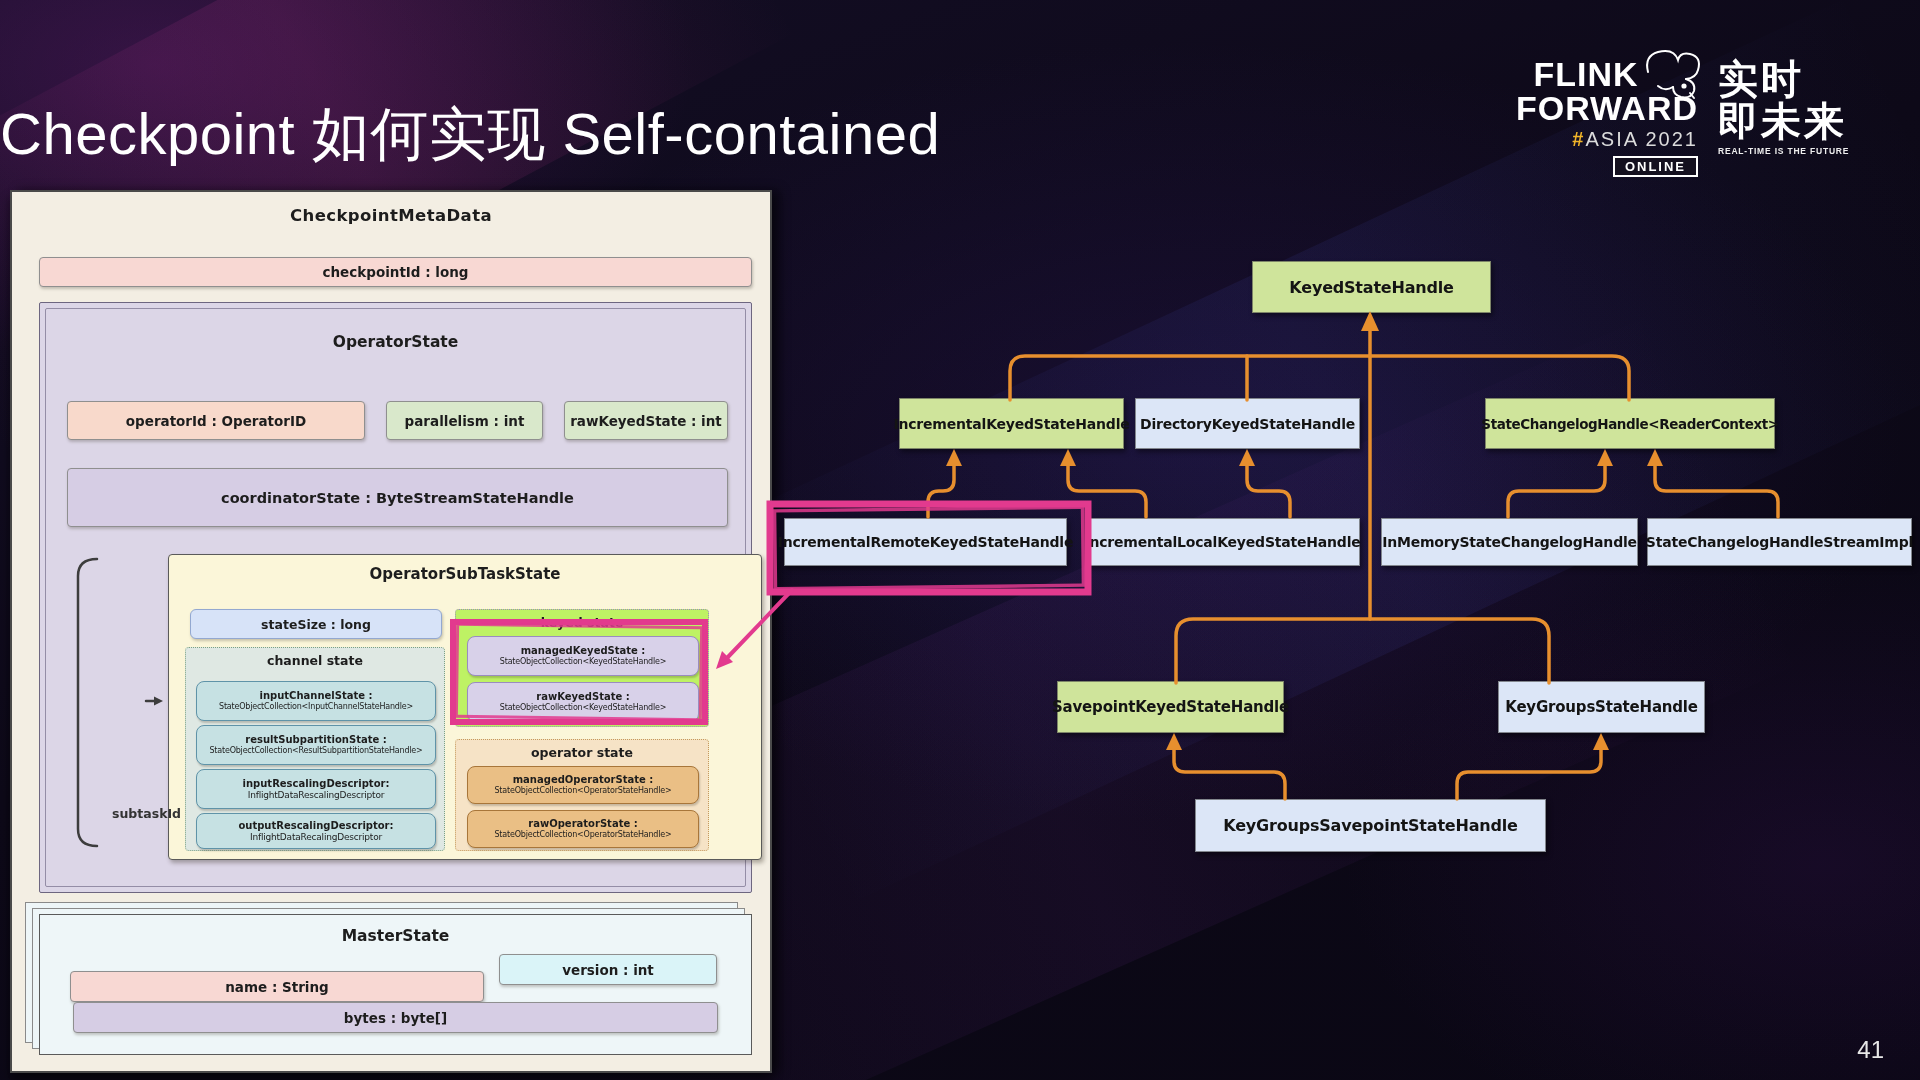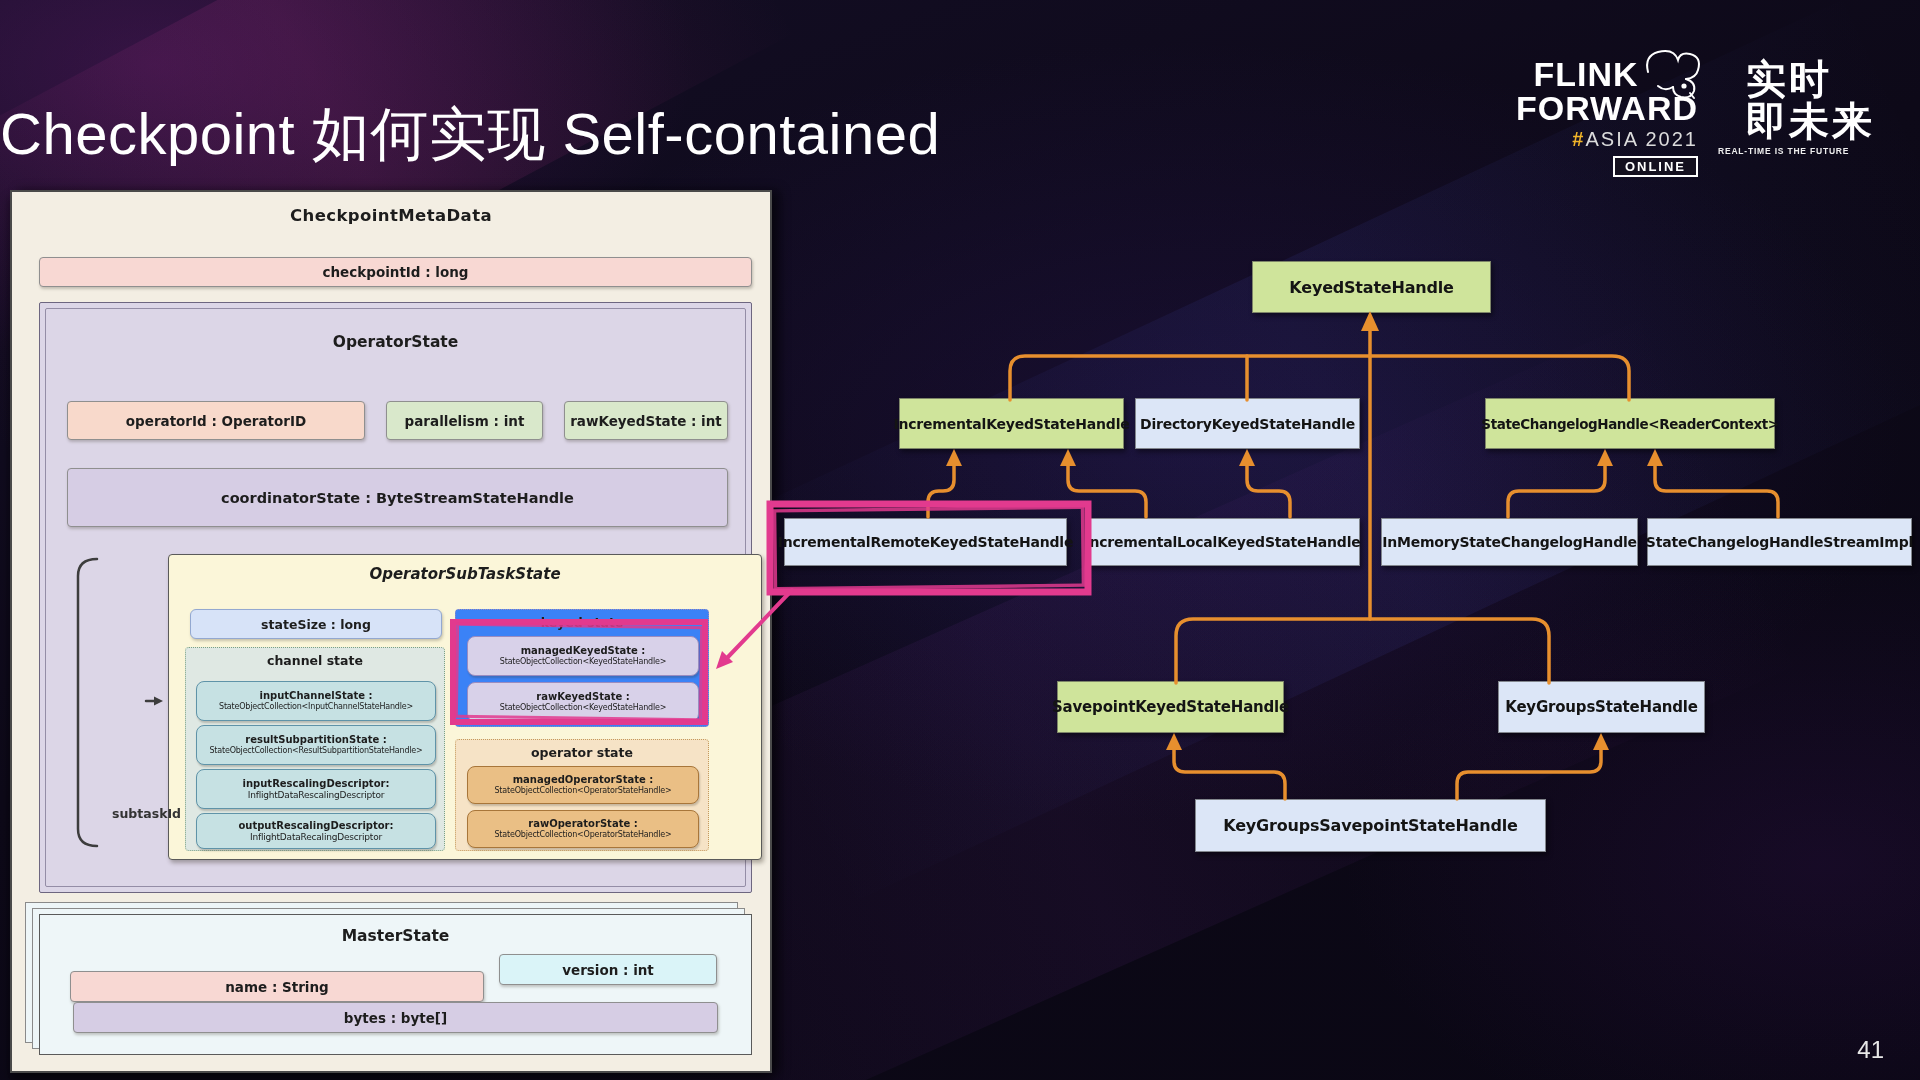--- a/index.html
+++ b/index.html
@@ -26,21 +26,21 @@
     font-family:"Liberation Sans",sans-serif;}
   .logo-left{display:flex;flex-direction:column;align-items:flex-end;position:relative;width:178px;text-align:center;}
   .logo-flink{font-weight:700;font-size:34px;line-height:32px;letter-spacing:1px;align-self:center;margin-left:-46px;}
   .logo-forward{font-weight:700;font-size:34px;line-height:36px;letter-spacing:1px;}
   .logo-asia{font-size:20px;line-height:26px;letter-spacing:2px;color:#dcdcdc;font-weight:400;}
   .logo-asia .hash{color:#f0b429;font-weight:700;}
   .logo-online{margin-top:4px;border:2px solid #fff;padding:1px 10px;font-size:13px;
     font-weight:700;letter-spacing:2px;background:#14101f;}
   .squirrel{position:absolute;right:-8px;top:-12px;}
   .logo-right{display:flex;flex-direction:column;align-items:flex-start;}
-  .logo-right .cn{font-size:40px;line-height:42px;font-weight:700;letter-spacing:3px;margin-left:28px;}
+  .logo-right .cn{font-size:40px;line-height:42px;font-weight:700;letter-spacing:3px;}
   .logo-right .tagline{font-size:8.5px;letter-spacing:.8px;margin-top:4px;color:#eee;font-weight:700;}
 
   .pagenum{position:absolute;right:36px;bottom:16px;color:#e8e8e8;
     font:400 24px "Liberation Sans",sans-serif;}
 
   
   .panel{position:absolute;left:10px;top:190px;width:762px;height:883px;background:#f3eee3;
     border:2px solid #4a4a4a;box-sizing:border-box;color:#1d1d1d;
     box-shadow:8px 0 10px rgba(0,0,0,.45),0 8px 10px rgba(0,0,0,.45);}
   .panel *{box-sizing:border-box;}
@@ -56,21 +56,21 @@
     box-shadow:2px 3px 4px rgba(50,40,30,.35);}
   .group{position:absolute;border-radius:4px;}
   .gtitle{position:absolute;top:5px;left:0;width:100%;text-align:center;font-size:12.5px;font-weight:700;}
   .field{position:absolute;left:10px;display:flex;flex-direction:column;align-items:center;
     justify-content:center;border-radius:8px;border:1px solid;line-height:1.3;text-align:center;
     box-shadow:1px 2px 2px rgba(60,50,40,.25);}
   .field .l1{font-size:10px;font-weight:700;}
   .field .l2{font-size:8px;letter-spacing:-.2px;}
   .g-channel{background:#dfe8e3;border:1.5px dotted #7ba183;}
   .g-channel .field{background:#c6e1e3;border-color:#5f93a8;}
-  .g-keyed{background:#3b82f6;border:1.5px dotted #9a8cc0;}
+  .g-keyed{background:#bef264;border:1.5px dotted #9a8cc0;}
   .g-keyed .field{background:#d8d1e9;border-color:#9a8cc0;}
   .g-op{background:#f6e3c6;border:1.5px dotted #c49a5c;}
   .g-op .field{background:#eabf85;border-color:#a8763a;}
   .subtask-label{position:absolute;left:72px;top:503px;font-size:12.5px;font-weight:700;color:#333;}
   .master{position:absolute;left:27px;top:722px;width:713px;height:141px;background:#eef6f8;
     border:1.5px solid #5a5a5a;}
   .sheet{position:absolute;background:#eef6f8;border:1.5px solid #8a8a8a;pointer-events:none;}
 
   
   .hnode{position:absolute;display:flex;align-items:center;justify-content:center;text-align:center;
@@ -124,21 +124,21 @@
     <div class="container" style="left:27px;top:110px;width:713px;height:591px;">
       <div class="inner-outline"></div>
       <div class="btitle" style="top:30px;">OperatorState</div>
 
       <div class="bar" style="left:27px;top:98px;width:298px;height:39px;background:#f8d9cb;">operatorId : OperatorID</div>
       <div class="bar" style="left:346px;top:98px;width:157px;height:39px;background:#d9e8cb;">parallelism : int</div>
       <div class="bar" style="left:524px;top:98px;width:164px;height:39px;background:#d9e8cb;">rawKeyedState : int</div>
       <div class="bar" style="left:27px;top:165px;width:661px;height:59px;background:#d6cde4;font-size:14.5px;">coordinatorState : ByteStreamStateHandle</div>
 
       <div class="ybox" style="left:128px;top:251px;width:594px;height:306px;">
-        <div class="btitle" style="top:10px;font-size:15px;font-style:italic;">OperatorSubTaskState</div>
+        <div class="btitle" style="top:10px;font-size:15px;">OperatorSubTaskState</div>
 
         <div class="bar" style="left:21px;top:54px;width:252px;height:30px;background:#d7e3f8;border-color:#93a8d0;border-radius:6px;font-size:12.5px;">stateSize : long</div>
 
         <div class="group g-channel" style="left:16px;top:92px;width:260px;height:204px;">
           <div class="gtitle">channel state</div>
           <div class="field" style="top:33px;width:240px;height:40px;">
             <span class="l1">inputChannelState :</span>
             <span class="l2">StateObjectCollection&lt;InputChannelStateHandle&gt;</span>
           </div>
           <div class="field" style="top:77px;width:240px;height:40px;">

